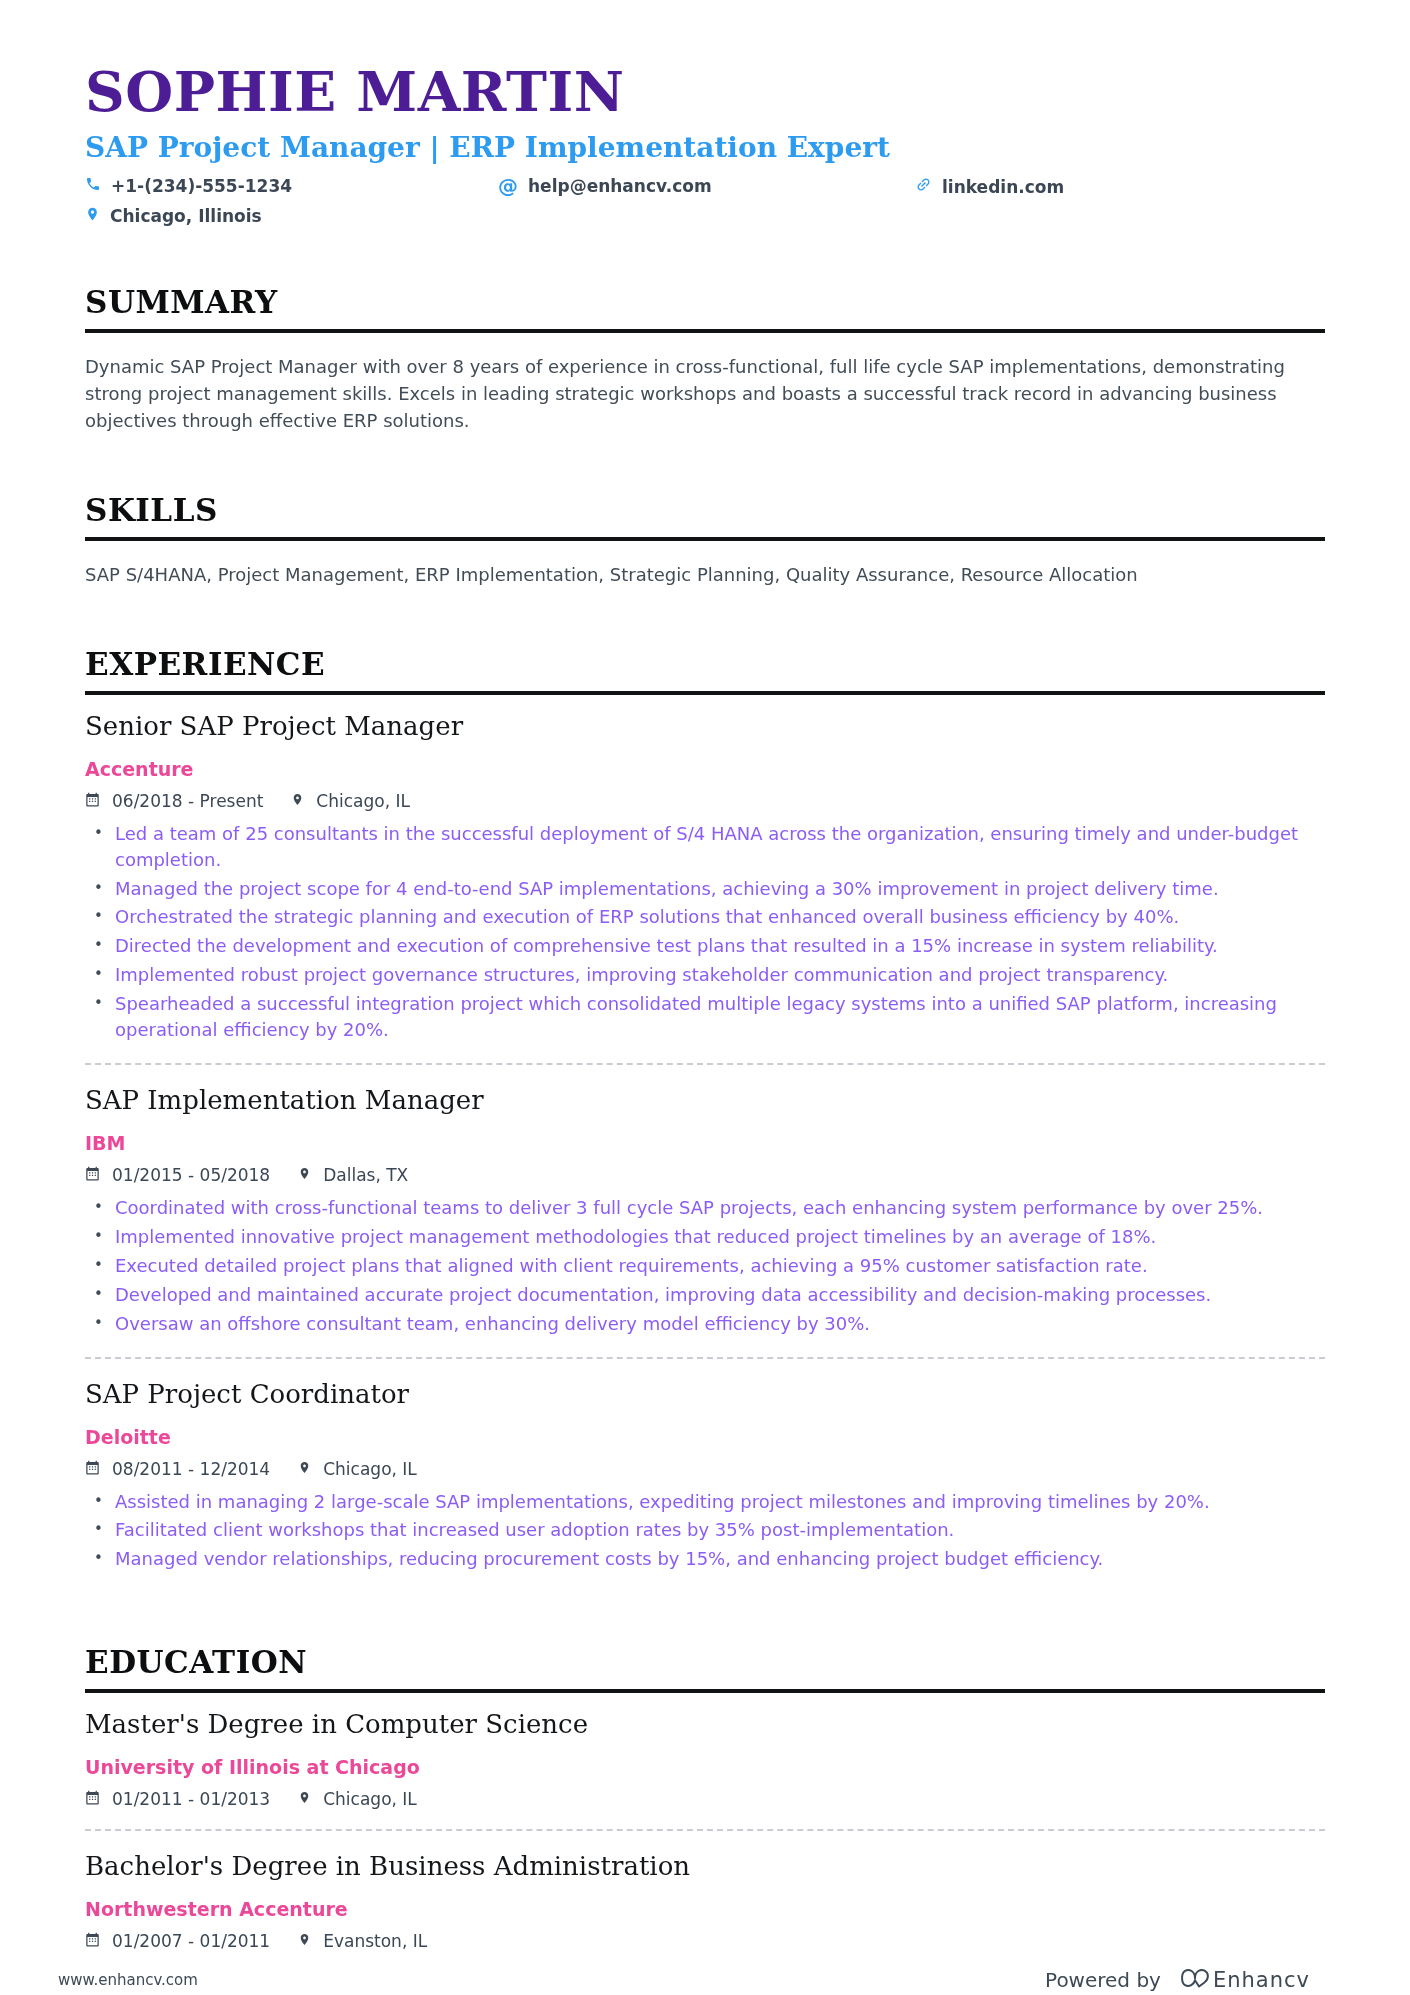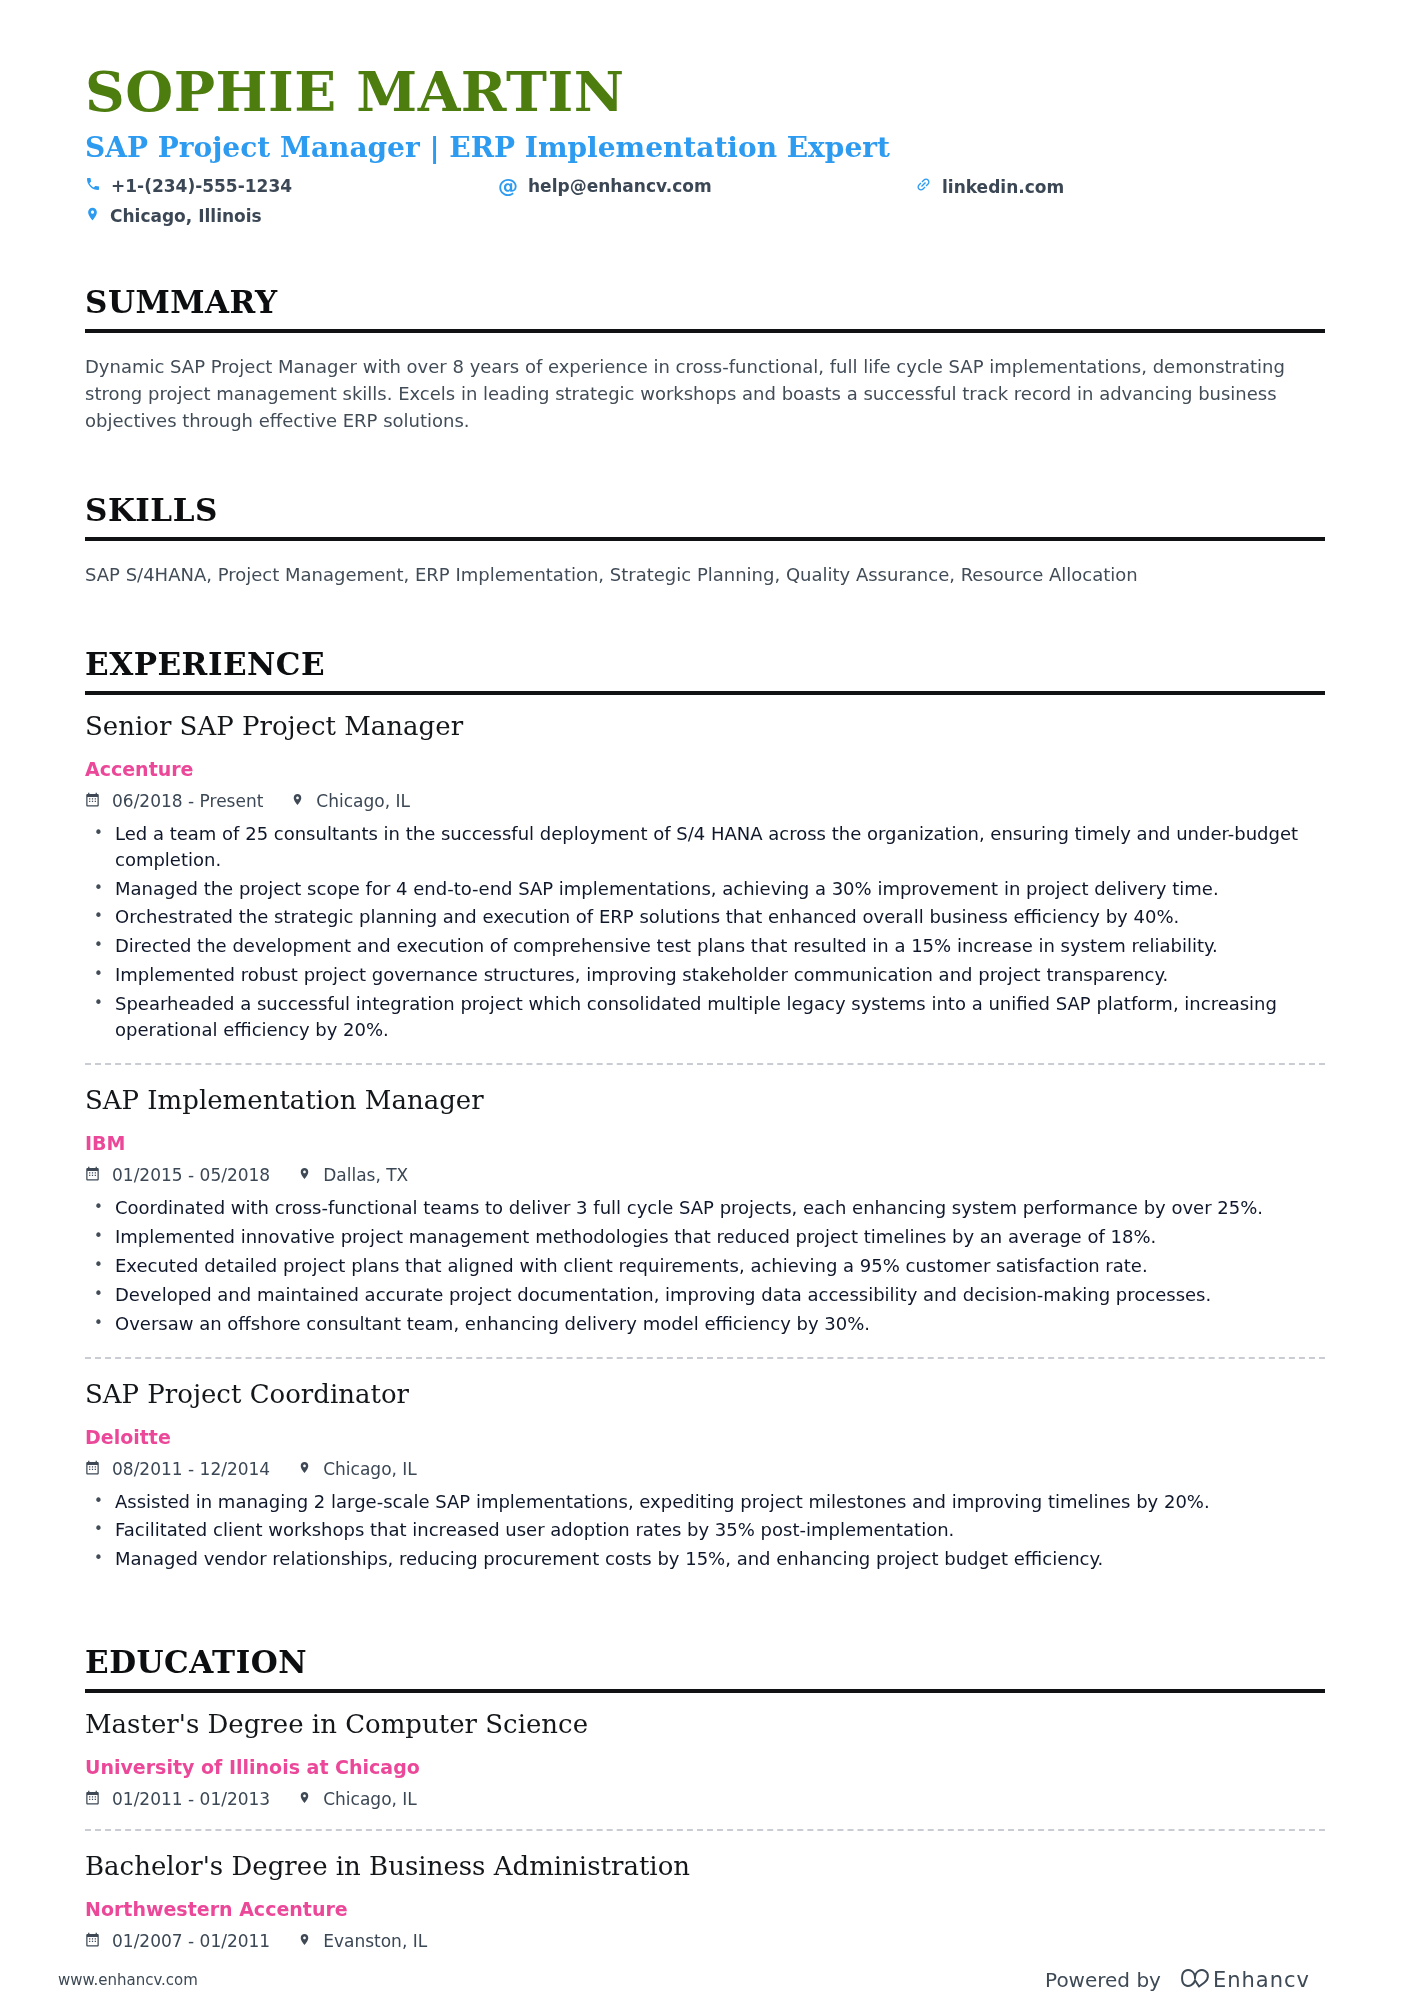--- a/index.html
+++ b/index.html
@@ -2,21 +2,21 @@
 <html><head>
 <meta charset="utf-8">
 <style>
   * { margin:0; padding:0; box-sizing:border-box; }
   html,body { background:#ffffff; }
   body { width:1410px; font-family:"DejaVu Sans", sans-serif; }
   .page { width:1410px; height:1995px; display:flex; flex-direction:column; background:#ffffff; overflow:hidden; }
   .content { flex:1; padding:63px 85px 0 85px; }
 
   
-  .name { font-family:"DejaVu Serif", serif; font-weight:700; font-size:55px; line-height:1.05; color:#4d7c0f; letter-spacing:0.5px; }
+  .name { font-family:"DejaVu Serif", serif; font-weight:700; font-size:55px; line-height:1.05; color:#4c1d95; letter-spacing:0.5px; }
   .headline { font-family:"DejaVu Serif", serif; font-weight:700; font-size:28px; color:#2d9bf0; margin-top:10px; }
   .contacts { margin-top:12px; }
   .contact-row { display:flex; align-items:center; }
   .contact-row + .contact-row { margin-top:9px; }
   .contact-item { display:flex; align-items:flex-end; gap:10px; font-size:17px; font-weight:700; color:#3b4754; }
   .contact-item.c1 { width:413px; }
   .contact-item.c2 { width:417px; }
   .at-glyph { color:#2d9bf0; font-size:20px; font-weight:700; line-height:1; }
   .icon-blue svg { fill:#2d9bf0; }
 
@@ -27,21 +27,21 @@
   .section-text { margin-top:20px; font-size:18px; line-height:1.5; color:#414c57; }
 
   
   .entry { padding:16px 0 14px 0; }
   .entry-title { font-family:"DejaVu Serif", serif; font-weight:400; font-size:26px; color:#14171a; }
   .entry-org { font-size:19px; font-weight:700; color:#ec4899; margin-top:17px; }
   .entry-meta { display:flex; align-items:center; gap:28px; margin-top:11px; font-size:17px; color:#3b4754; }
   .meta-item { display:flex; align-items:center; gap:12px; }
   .meta-item svg { fill:#3e4955; }
   ul.bullets { list-style:none; margin-top:10px; }
-  ul.bullets li { position:relative; padding-left:30px; font-size:18px; line-height:1.44; color:#0f172a; margin-top:3px; }
+  ul.bullets li { position:relative; padding-left:30px; font-size:18px; line-height:1.44; color:#8b5cf6; margin-top:3px; }
   ul.bullets li::before { content:"•"; position:absolute; left:9px; top:0; color:#414c57; font-size:15px; line-height:1.7; }
   .divider { border:none; border-top:2px dashed #c9cdd3; margin:6px 0 4px 0; }
 
   
   .footer { display:flex; justify-content:space-between; align-items:center; padding:0 100px 58px 58px; }
   .footer-site { font-size:15px; color:#3d4954; text-decoration:none; }
   .powered { display:flex; align-items:center; gap:16px; color:#3d4954; }
   .powered-label { font-size:20px; color:#3d4954; }
   .brand-group { display:flex; align-items:center; gap:0; }
   .brand-name { font-size:21px; letter-spacing:1px; color:#3d4954; }

